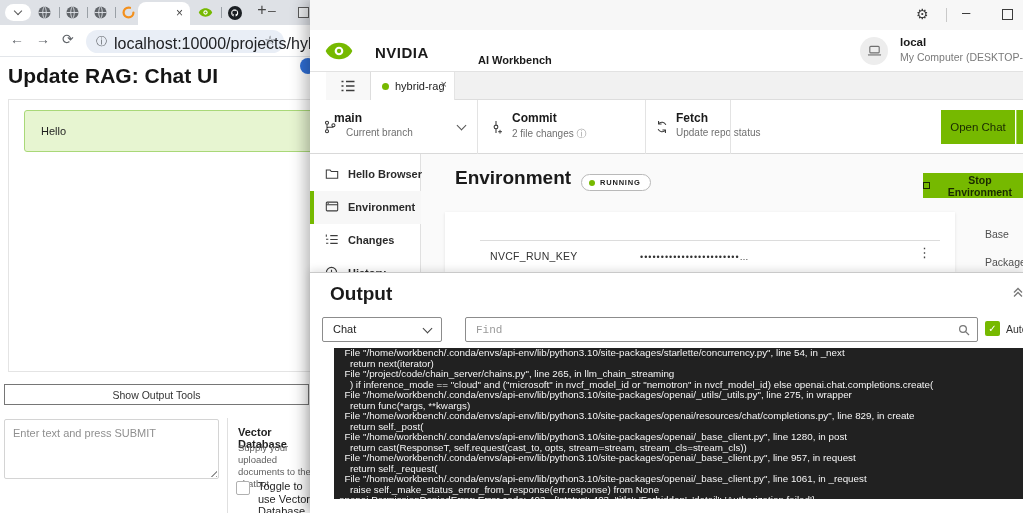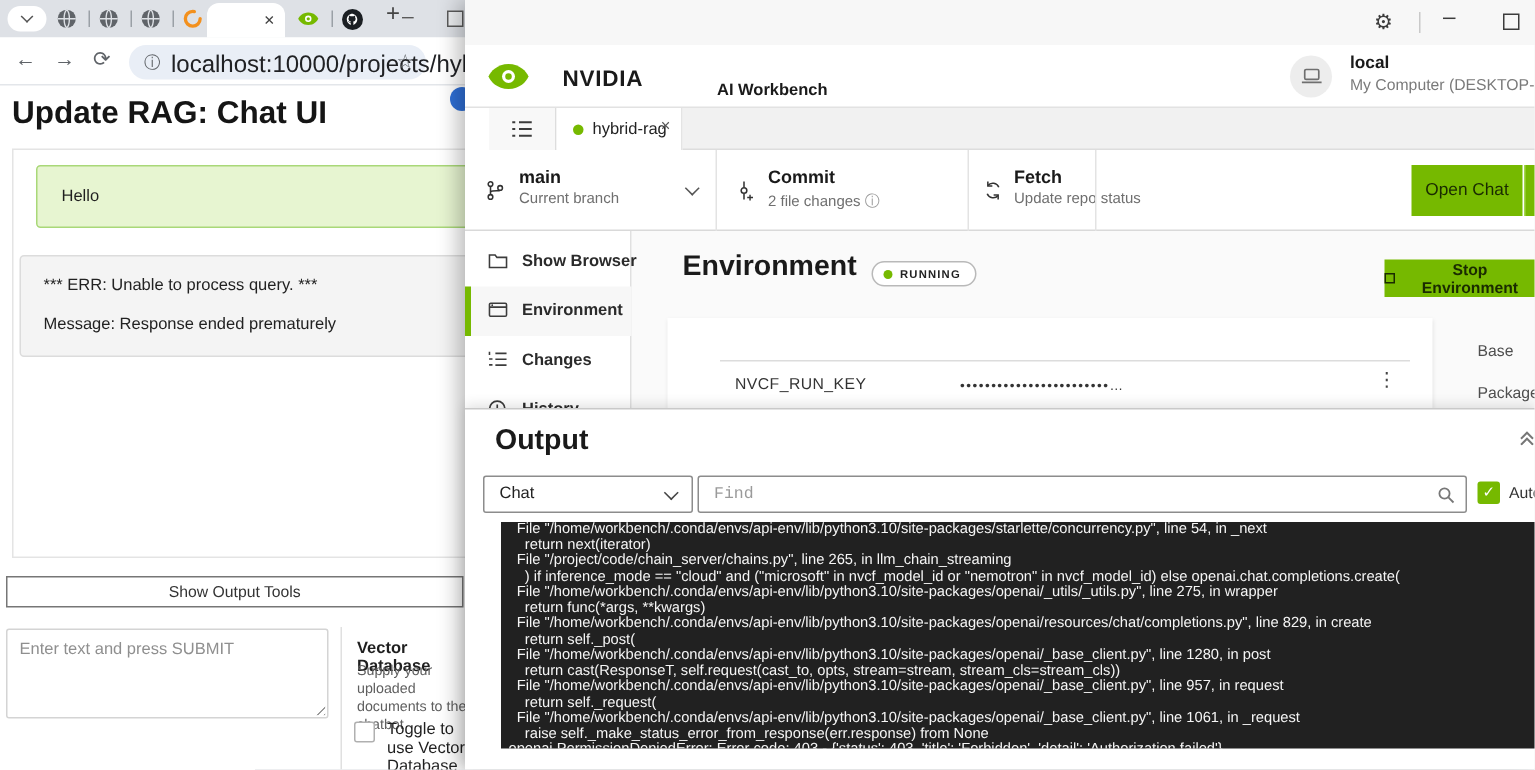--- a/index.html
+++ b/index.html
@@ -87,21 +87,21 @@
   .card-sep { position:absolute; left:35px; top:28px; width:460px; height:1px; background:#dcdcdc; }
   .card-key { position:absolute; left:45px; top:38px; font-size:10.5px; letter-spacing:.3px; color:#333; }
   .card-val { position:absolute; left:195px; top:40px; font-size:9px; letter-spacing:1px; color:#333; }
   .card-kebab { position:absolute; left:473px; top:33px; font-size:13px; color:#444; }
   .rnav-item { position:absolute; left:564px; font-size:10.5px; color:#4f4f4f; }
 
   
   .out-panel { position:absolute; left:0; top:272px; width:714px; height:241px; background:#fff; border-top:1px solid #c9c9c9; box-shadow:0 -2px 8px rgba(0,0,0,.12); }
   .out-title { position:absolute; left:20px; top:10px; font-size:19px; font-weight:700; color:#1a1a1a; }
   .out-expand { position:absolute; left:703px; top:14px; }
-  .out-select { position:absolute; left:12px; top:44px; width:140px; height:25px; border:1px solid #8c8c8c; border-radius:2px; background:#fff;padding-left:43px; }
+  .out-select { position:absolute; left:12px; top:44px; width:120px; height:25px; border:1px solid #8c8c8c; border-radius:2px; background:#fff;padding-left:43px; }
   .out-select .sel-text { position:absolute; left:10px; top:5px; font-size:11px; color:#222; }
   .out-select .chev-d { position:absolute; right:10px; top:7px; border-color:#444; }
   .find-wrap { position:absolute; left:155px; top:44px; width:513px; height:25px; border:1px solid #8c8c8c; border-radius:2px; background:#fff;font-family:Liberation Mono, monospace; }
   .find-input { position:absolute; left:0; top:0; width:490px; height:23px; border:none; outline:none; font-family:inherit; font-size:11px; padding-left:10px; color:#333; background:transparent; }
   .find-input::placeholder { color:#9a9a9a; }
   .find-mag { position:absolute; right:7px; top:6px; }
   .auto-check { position:absolute; left:675px; top:48px; width:15px; height:15px; background:#76b900; border-radius:2px; color:#fff; font-size:10px; text-align:center; line-height:15px; }
   .auto-label { position:absolute; left:696px; top:50px; font-size:10.5px; color:#333; white-space:nowrap; }
   .terminal { position:absolute; left:24px; top:75px; width:778px; height:151px; background:#212121; overflow:hidden; display:flex; align-items:flex-start; }
   .term-text { font-family:"Liberation Sans", sans-serif; font-size:9.8px; line-height:10.5px; color:#f5f5f5; white-space:pre; padding:0 0 3px 5px; }
@@ -165,24 +165,20 @@
     </div>
     <span class="avatar"></span>
   </div>
 
   <div class="page-title">Update RAG: Chat UI</div>
 
   <div class="chat-panel"></div>
   <div class="bubble-user">
     <span>Hello</span>
   </div>
-  <div class="bubble-err">
-    <p style="top:13px">*** ERR: Unable to process query. ***</p>
-    <p style="top:39px">Message: Response ended prematurely</p>
-  </div>
 
   <button class="show-btn">
       <span>Show Output Tools</span>
     </button>
 
   <textarea class="chat-input" placeholder="Enter text and press SUBMIT" style=""></textarea>
   <span class="resize-h"></span>
   <div class="vdiv"></div>
 
   <div class="vdb-title">Vector Database</div>
@@ -232,21 +228,21 @@
   </div>
 
   <div class="git-bar">
     <div>
       <svg class="git-ic" style="left:14px" width="12" height="16" viewBox="0 0 14 16">
           <circle cx="3.5" cy="3" r="1.8" fill="none" stroke="#333" stroke-width="1.2"></circle>
           <circle cx="3.5" cy="13" r="1.8" fill="none" stroke="#333" stroke-width="1.2"></circle>
           <circle cx="11" cy="6" r="1.8" fill="none" stroke="#333" stroke-width="1.2"></circle>
           <path d="M3.5 4.8v6.4M3.5 9.5c0-2.2 7.5-.7 7.5-1.7" fill="none" stroke="#333" stroke-width="1.2"></path>
         </svg>
-      <span class="git-title" style="left:36px">main</span>
+      <span class="git-title" style="left:24px">main</span>
       <span class="git-sub" style="left:36px">Current branch</span>
       <span class="chev-d" style="position:absolute;left:148px;top:22px"></span>
     </div>
     <div class="git-sep" style="left:167px"></div>
     <div>
       <svg class="git-ic" style="left:180px" width="12" height="16" viewBox="0 0 14 16">
           <path d="M7 1v4.5M7 10.5V15" stroke="#333" stroke-width="1.2"></path>
           <circle cx="7" cy="8" r="2.2" fill="none" stroke="#333" stroke-width="1.2"></circle>
           <path d="M9.5 13.5h4.5M11.7 11.3v4.4" stroke="#333" stroke-width="1.1"></path>
         </svg>
@@ -267,21 +263,21 @@
     <div class="openchat-dd"></div>
   </div>
 
   <div class="wb-body">
     <div class="side">
       <div class="side-item" style="top:4px">
 
         <svg class="side-ic" width="14" height="13" viewBox="0 0 16 14">
             <path d="M1.5 4v8.5h13V4.8H7.2L5.8 3H1.5z" fill="none" stroke="#3c3c3c" stroke-width="1.2"></path>
           </svg>
-        <span class="side-label">Show Browser</span>
+        <span class="side-label">Hello Browser</span>
       </div>
       <div class="side-item active" style="top:37px">
         <span class="bar"></span>
         <svg class="side-ic" width="14" height="13" viewBox="0 0 16 14">
             <rect x="1.5" y="2" width="13" height="10" rx="1" fill="none" stroke="#3c3c3c" stroke-width="1.2"></rect>
             <path d="M1.5 5h13" stroke="#3c3c3c" stroke-width="1.2"></path>
             <circle cx="3.6" cy="3.5" r=".7" fill="#3c3c3c"></circle>
           </svg>
         <span class="side-label">Environment</span>
       </div>

